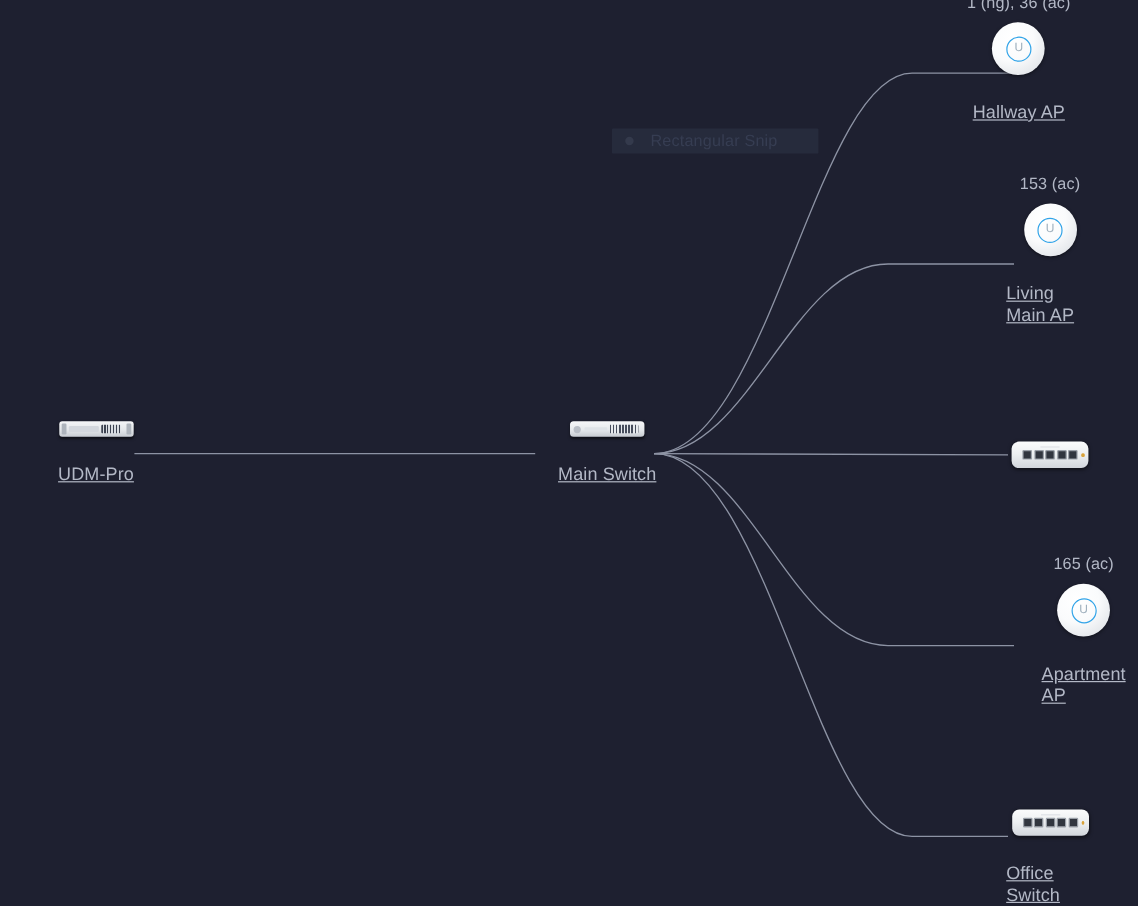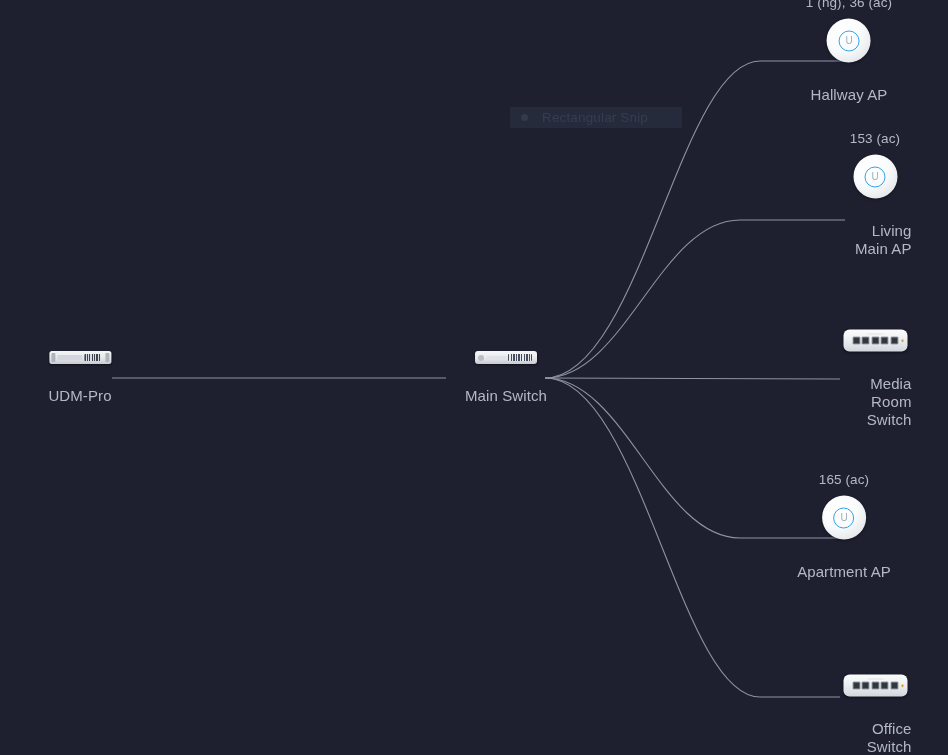--- a/index.html
+++ b/index.html
@@ -36,23 +36,24 @@
     display: flex;
     flex-direction: column;
     align-items: center;
     cursor: pointer;
   }
   .node-label {
     margin-top: 23px;
     color: #b3b8c6;
     font-size: 15px;
     line-height: 18px;
-    text-align: right;
+    text-align: left;
     white-space: pre-line;
     letter-spacing: 0.1px;
+    text-decoration: underline;
   }
   .node-badge {
     position: absolute;
     bottom: calc(100% + 9px);
     left: 50%;
     transform: translateX(-50%);
     color: #b3b8c6;
     font-size: 13.5px;
     white-space: nowrap;
     letter-spacing: 0.1px;
@@ -247,43 +248,41 @@
       </div>
       <div class="node" style="left: 849px; top: 61px;">
         <div class="node-badge">1 (ng), 36 (ac)</div>
         <div class="ap-icon">
           <div class="ap-ring">
             <span class="ap-u">U</span>
           </div>
         </div>
         <div class="node-label">Hallway AP</div>
       </div>
-      <div class="node" style="left: 875px; top: 206px;">
+      <div class="node" style="left: 875px; top: 221px;">
         <div class="node-badge">153 (ac)</div>
         <div class="ap-icon">
           <div class="ap-ring">
             <span class="ap-u">U</span>
           </div>
         </div>
         <div class="node-label">Living Main AP</div>
       </div>
       <div class="node" style="left: 875px; top: 379px;">
         <div class="miniswitch-icon">
           <span class="mini-seam"></span>
           <span class="mini-port"></span>
           <span class="mini-port"></span>
           <span class="mini-port"></span>
           <span class="mini-port"></span>
           <span class="mini-port"></span>
           <span class="mini-led"></span>
         </div>
-        <div class="node-label">Media
-Room Switch</div>
-      </div>
-      <div class="node" style="left: 844px; top: 538px;">
+      </div>
+      <div class="node" style="left: 903px; top: 538px;">
         <div class="node-badge">165 (ac)</div>
         <div class="ap-icon">
           <div class="ap-ring">
             <span class="ap-u">U</span>
           </div>
         </div>
         <div class="node-label">Apartment AP</div>
       </div>
       <div class="node" style="left: 875px; top: 715px;">
         <div class="miniswitch-icon">

